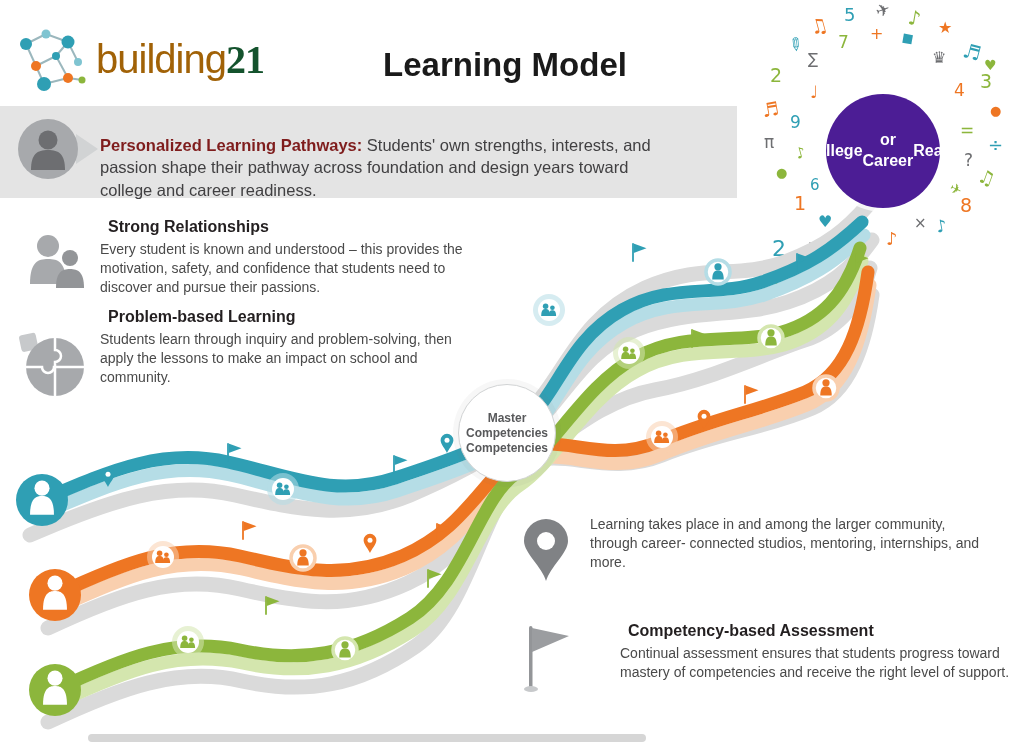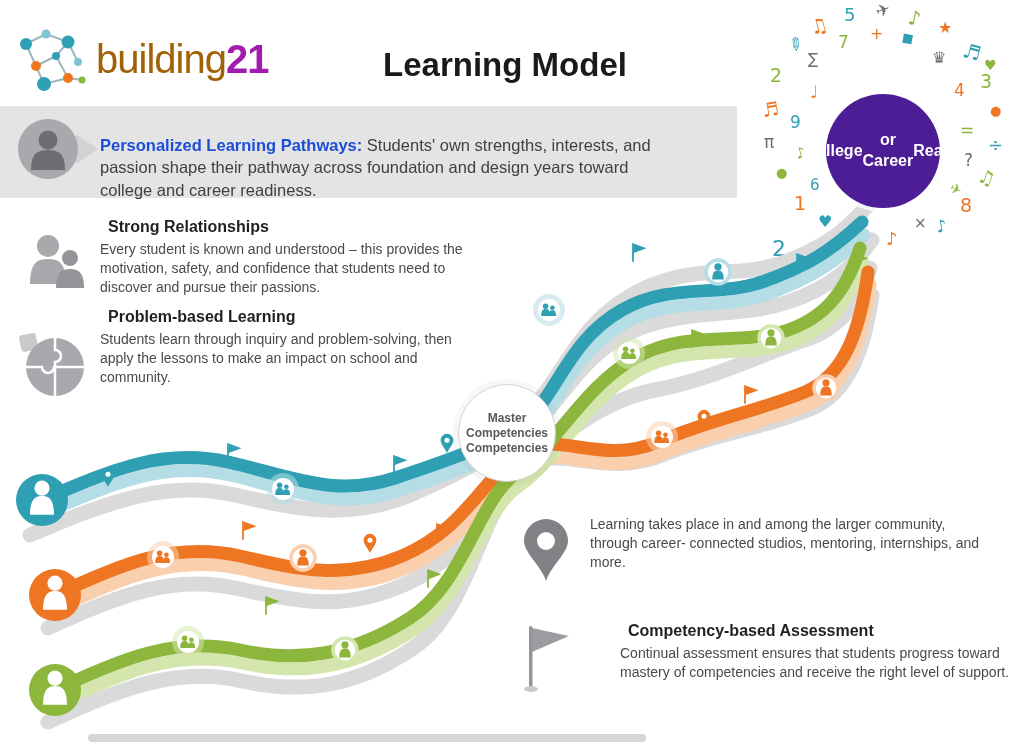--- a/index.html
+++ b/index.html
@@ -5,26 +5,26 @@
   html,body{margin:0;padding:0;}
   body{
     width:1024px;height:742px;position:relative;overflow:hidden;background:#ffffff;
     font-family:"Liberation Sans", sans-serif;color:#414042;
   }
   .abs{position:absolute;}
   
   .logo{left:12px;top:22px;display:flex;align-items:center;gap:6px;}
   .logo-text{font-size:40px;letter-spacing:-1px;line-height:1;}
   .logo-text .lt{color:#a16207;font-weight:400;}
-  .logo-text .bd{color:#a21caf;font-weight:bold;}
+  .logo-text .bd{color:#14532d;font-weight:bold;font-family:Liberation Serif, serif;}
   .page-title{left:320px;top:46px;width:370px;text-align:center;font-size:33px;font-weight:bold;color:#1a1a1a;}
   
   .banner{left:0;top:106px;width:737px;height:92px;background:#e4e4e4;}
   .banner-text{left:100px;top:117px;width:585px;font-size:16.5px;line-height:1.38;color:#414042;}
-  .banner-text b{color:#1d4ed8;}
+  .banner-text b{color:#7f1d1d;}
   
   .sec-head{font-size:16px;font-weight:bold;color:#231f20;margin:0 0 4px 8px;}
   .sec-body{font-size:14px;line-height:1.36;color:#4a4a4a;margin:0;}
   .sec-strong{left:100px;top:218px;width:395px;}
   .sec-problem{left:100px;top:308px;width:380px;}
   .sec-real{left:590px;top:515px;width:410px;}
   .sec-comp{left:620px;top:622px;width:410px;}
   
   .center-circle{
     left:458px;top:384px;width:96px;height:96px;border-radius:50%;background:#ffffff;

